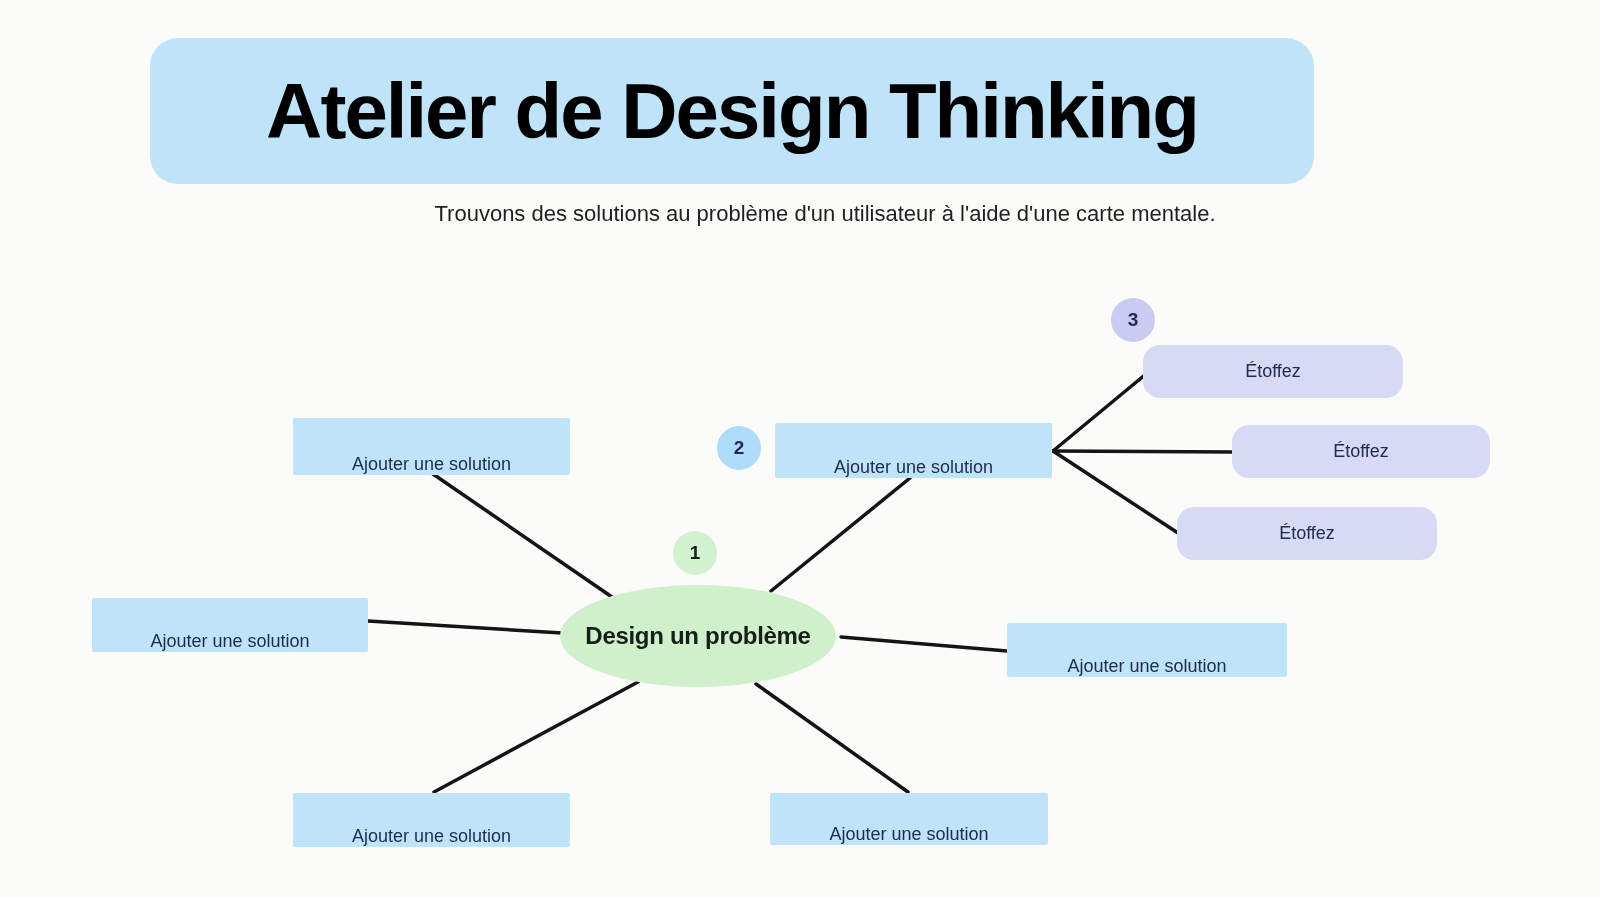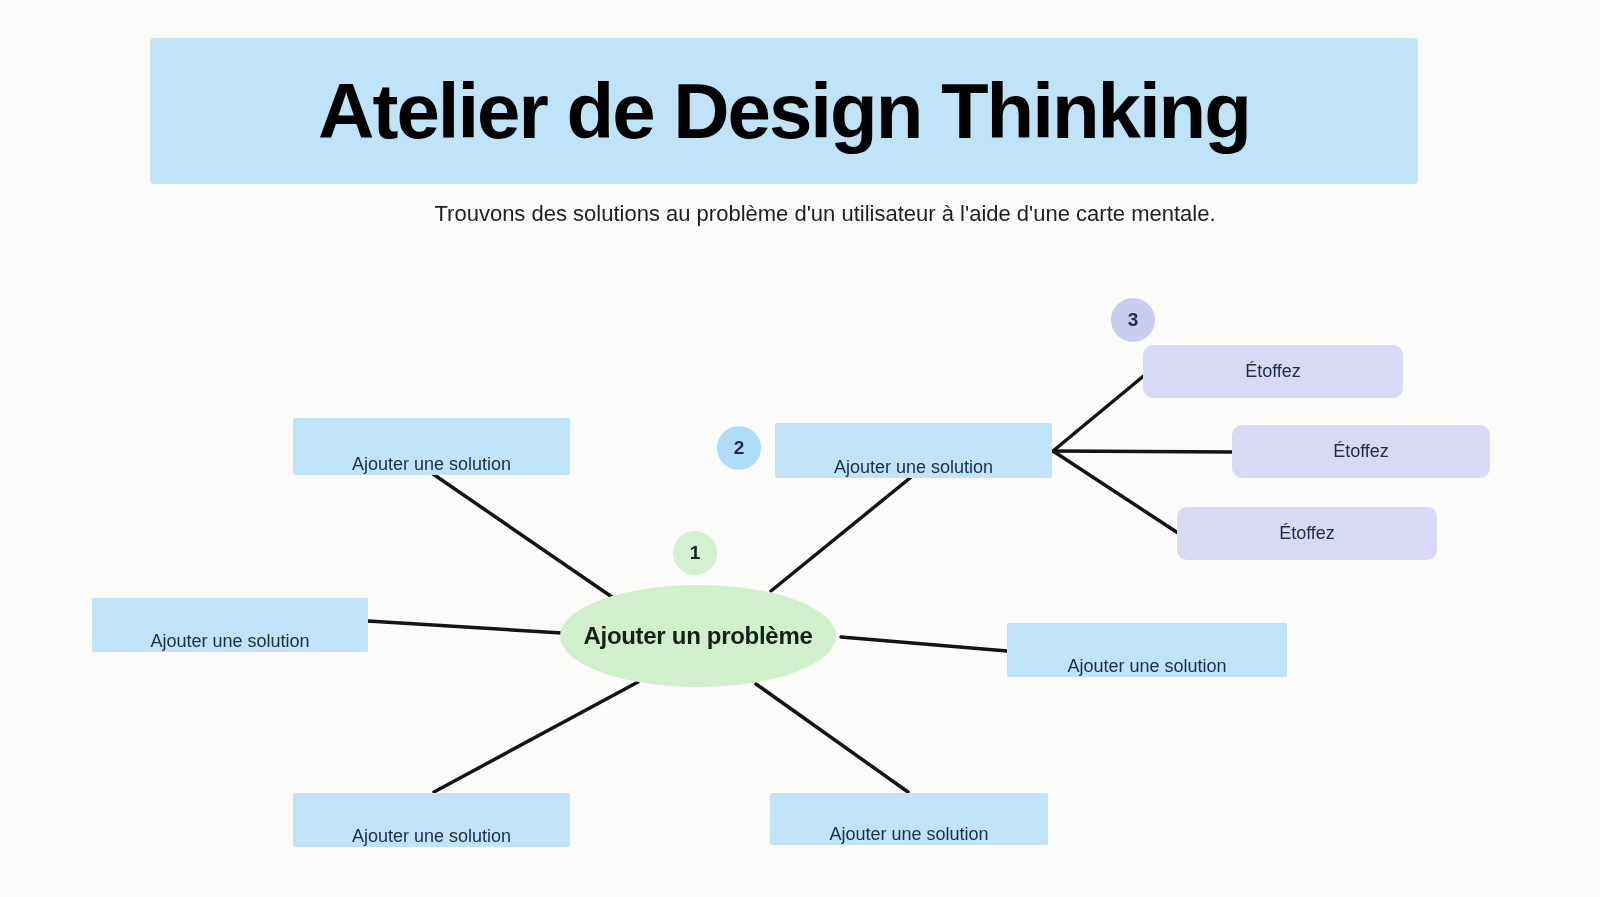--- a/index.html
+++ b/index.html
@@ -3,43 +3,43 @@
 <meta charset="utf-8">
 <style>
   html,body{margin:0;padding:0;}
   body{font-family:"Liberation Sans","DejaVu Sans",sans-serif;}
   .canvas{
     position:relative;width:1600px;height:897px;overflow:hidden;
     background:var(--canvas-bg,#fbfbf9);
   }
   
   .banner{
-    position:absolute;left:150px;top:38px;width:1268px;height:146px;
-    background:var(--header-bg,#bfe3f9);border-radius:4px;
+    position:absolute;left:150px;top:38px;width:1164px;height:146px;
+    background:var(--header-bg,#bfe3f9);border-radius:28px;
     display:flex;align-items:center;justify-content:center;
   }
   .banner h1{
     margin:0;font-size:78px;font-weight:800;letter-spacing:-2px;
     color:var(--title-color,#000);white-space:nowrap;
   }
   .subtitle{
     position:absolute;left:0;top:201px;width:1600px;text-align:center;
     font-size:22px;color:var(--subtitle-color,#1f1f1f);letter-spacing:0;padding-left:25px;
   }
   
   svg.connectors{position:absolute;left:0;top:0;width:1600px;height:897px;}
   svg.connectors line{stroke:var(--line-color,#141414);stroke-width:3.5;stroke-linecap:round;}
   
   .node{
     position:absolute;display:flex;align-items:center;justify-content:center;
     font-size:18px;font-weight:500;color:var(--label-navy,#1e2b4d);
     text-align:center;cursor:pointer;
   }
   .solution{background:var(--solution-bg,#bfe3f9);border-radius:2px;align-items:flex-end;}
-  .expansion{background:var(--expansion-bg,#d8d9f4);border-radius:10px;}
+  .expansion{background:var(--expansion-bg,#d8d9f4);border-radius:17px;}
   .problem{
     background:var(--problem-bg,#cff0cb);border-radius:50%;
     font-size:24px;font-weight:700;letter-spacing:-0.3px;
     color:var(--problem-text,#152017);
   }
   
   .sol-top-left{left:293px;top:418px;width:277px;height:57px;}
   .sol-top-middle{left:775px;top:423px;width:277px;height:55px;}
   .sol-middle-left{left:92px;top:598px;width:276px;height:54px;}
   .sol-right{left:1007px;top:623px;width:280px;height:54px;}
@@ -112,21 +112,21 @@
 
   <div class="node expansion exp-2">
     <span>Étoffez</span>
   </div>
 
   <div class="node expansion exp-3">
     <span>Étoffez</span>
   </div>
 
   <div class="node problem">
-    <span>Ajouter un problème</span>
+    <span>Design un problème</span>
   </div>
 
   <div class="badge badge-1">
     <span>1</span>
   </div>
 
   <div class="badge badge-2">
     <span>2</span>
   </div>
 

